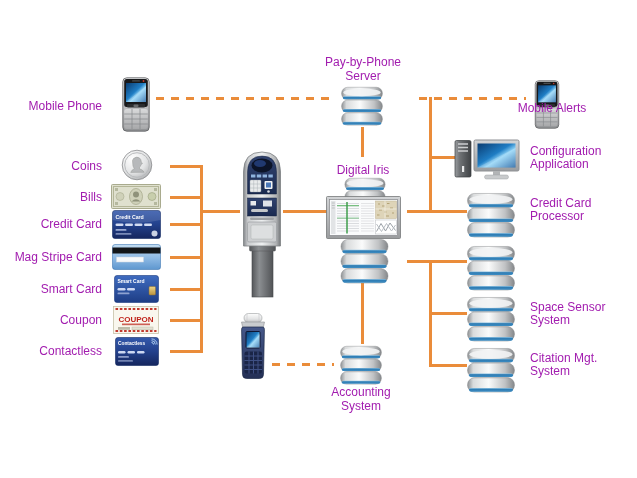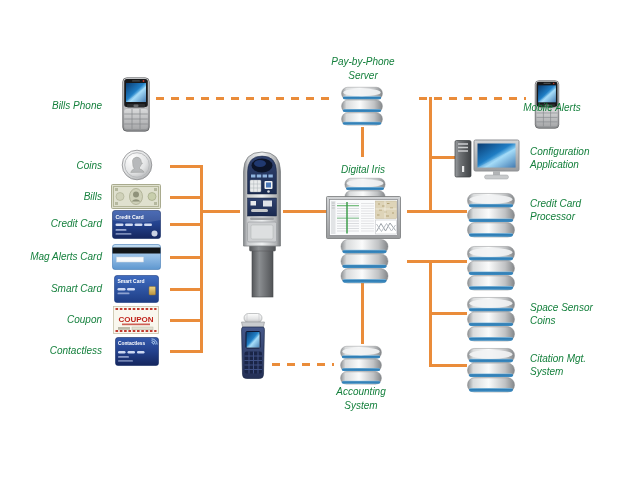--- a/index.html
+++ b/index.html
@@ -1,18 +1,18 @@
 <!DOCTYPE html>
 <html><head>
 <meta charset="utf-8">
 <style>
   html,body{margin:0;padding:0;background:#fff;}
   .canvas{position:relative;width:637px;height:478px;background:#ffffff;
           font-family:"Liberation Sans",sans-serif;overflow:hidden;}
-  .lbl{position:absolute;font-size:10px;line-height:14px;color:#15803d;font-style:italic;}
+  .lbl{position:absolute;font-size:12px;line-height:14px;color:#a21caf;}
   .lbl.r{text-align:right;}
   .lbl.c{text-align:center;}
   .lbl.tight{line-height:13px;}
   .hl{position:absolute;height:3px;background:#EA8C3A;}
   .vl{position:absolute;width:3px;background:#EA8C3A;}
   .hdash{position:absolute;height:3px;
          background:repeating-linear-gradient(90deg,#EA8C3A 0,#EA8C3A 8px,transparent 8px,transparent 15px);}
   .ic{position:absolute;}
   svg text{font-family:"Liberation Sans",sans-serif;}
 </style>
@@ -380,32 +380,32 @@
   <svg class="ic" style="left:466px;top:347px;" width="50" height="46" viewBox="0 0 50 47">
     <rect x="1" y="1.5" width="48" height="14.5" rx="7" fill="url(#gMetal)" stroke="#898b8d" stroke-width="0.5"></rect>
     <rect x="2.5" y="12" width="45" height="3.6" rx="1.8" fill="url(#gStripe)"></rect>
     <rect x="1" y="16.5" width="48" height="14.5" rx="7" fill="url(#gMetal)" stroke="#898b8d" stroke-width="0.5"></rect>
     <rect x="2.5" y="27" width="45" height="3.6" rx="1.8" fill="url(#gStripe)"></rect>
     <rect x="1" y="31.5" width="48" height="14.5" rx="7" fill="url(#gMetal)" stroke="#898b8d" stroke-width="0.5"></rect>
     <rect x="2.5" y="42" width="45" height="3.6" rx="1.8" fill="url(#gStripe)"></rect>
     <ellipse cx="25" cy="7.5" rx="22" ry="4.5" fill="#f2f3f4" opacity="0.9"></ellipse>
   </svg>
 
-  <div class="lbl r" style="left:10px;width:92px;top:99px;">Bills Phone</div>
+  <div class="lbl r" style="left:10px;width:92px;top:99px;">Mobile Phone</div>
   <div class="lbl r" style="left:10px;width:92px;top:159px;">Coins</div>
   <div class="lbl r" style="left:10px;width:92px;top:190px;">Bills</div>
   <div class="lbl r" style="left:10px;width:92px;top:217px;">Credit Card</div>
-  <div class="lbl r" style="left:4px;width:98px;top:250px;">Mag Alerts Card</div>
+  <div class="lbl r" style="left:4px;width:98px;top:250px;">Mag Stripe Card</div>
   <div class="lbl r" style="left:10px;width:92px;top:282px;">Smart Card</div>
   <div class="lbl r" style="left:10px;width:92px;top:313px;">Coupon</div>
   <div class="lbl r" style="left:10px;width:92px;top:344px;">Contactless</div>
 
   <div class="lbl c" style="left:318px;width:90px;top:55px;">Pay-by-Phone Server</div>
   <div class="lbl c" style="left:323px;width:80px;top:163px;">Digital Iris</div>
   <div class="lbl c" style="left:321px;width:80px;top:385px;">Accounting System</div>
 
   <div class="lbl c" style="left:506px;width:92px;top:61px;margin-top:40px;">Mobile Alerts</div>
   <div class="lbl tight" style="left:530px;width:82px;top:197px;">Credit Card Processor</div>
   <div class="lbl tight" style="left:530px;width:82px;top:145px;">Configuration Application</div>
-  <div class="lbl tight" style="left:530px;width:82px;top:301px;">Space Sensor Coins</div>
+  <div class="lbl tight" style="left:530px;width:82px;top:301px;">Space Sensor System</div>
   <div class="lbl tight" style="left:530px;width:82px;top:352px;">Citation Mgt. System</div>
 
 </div>
 
 </body></html>

